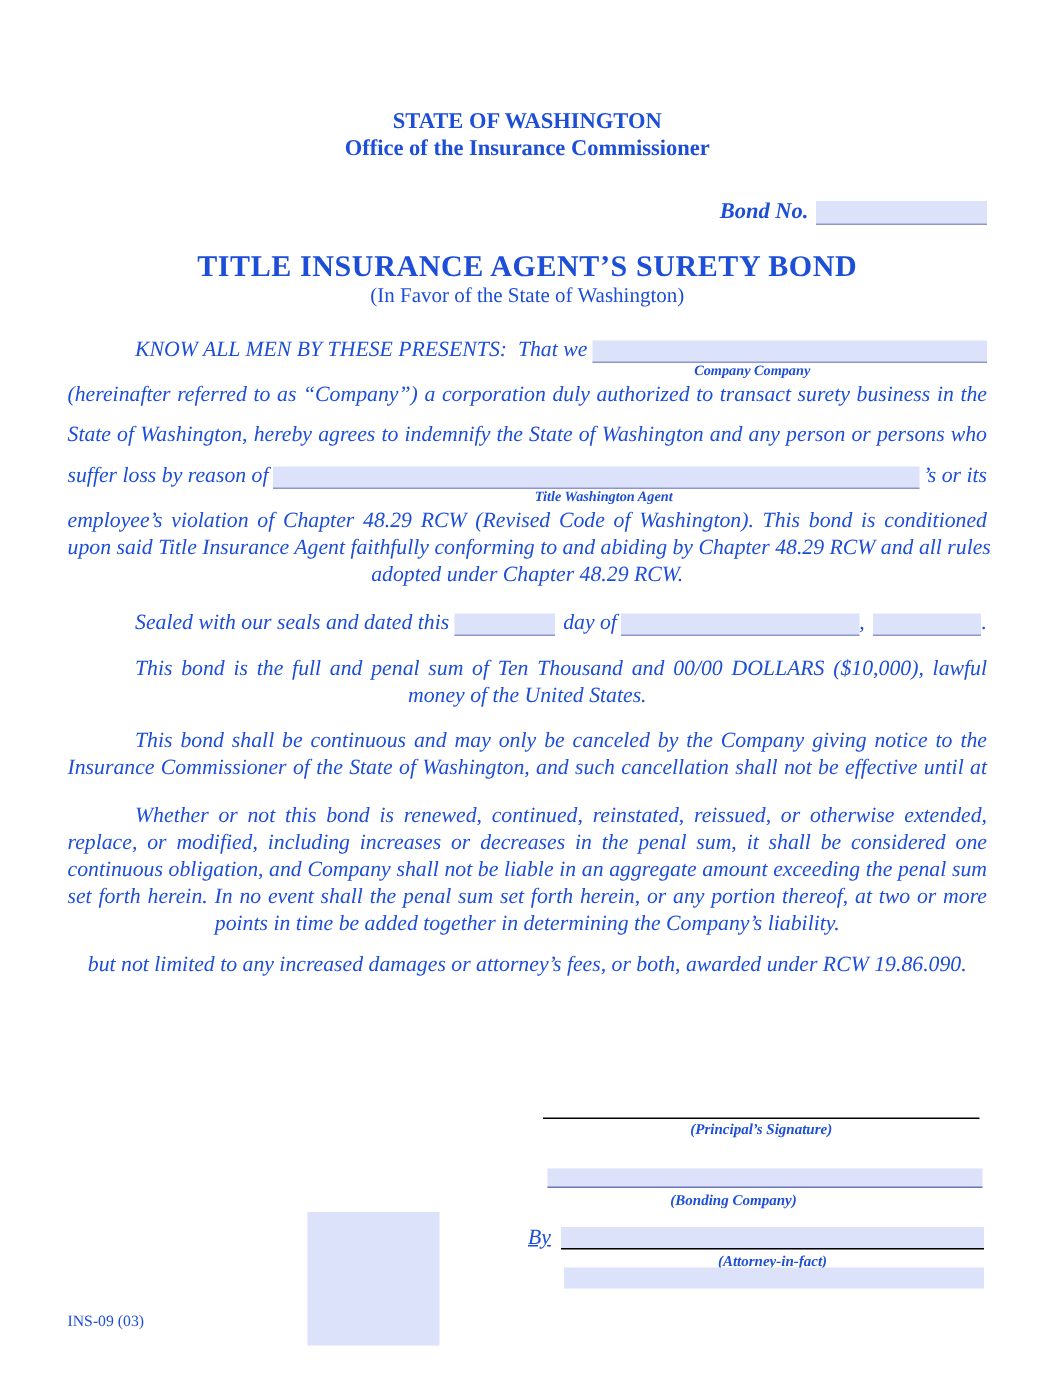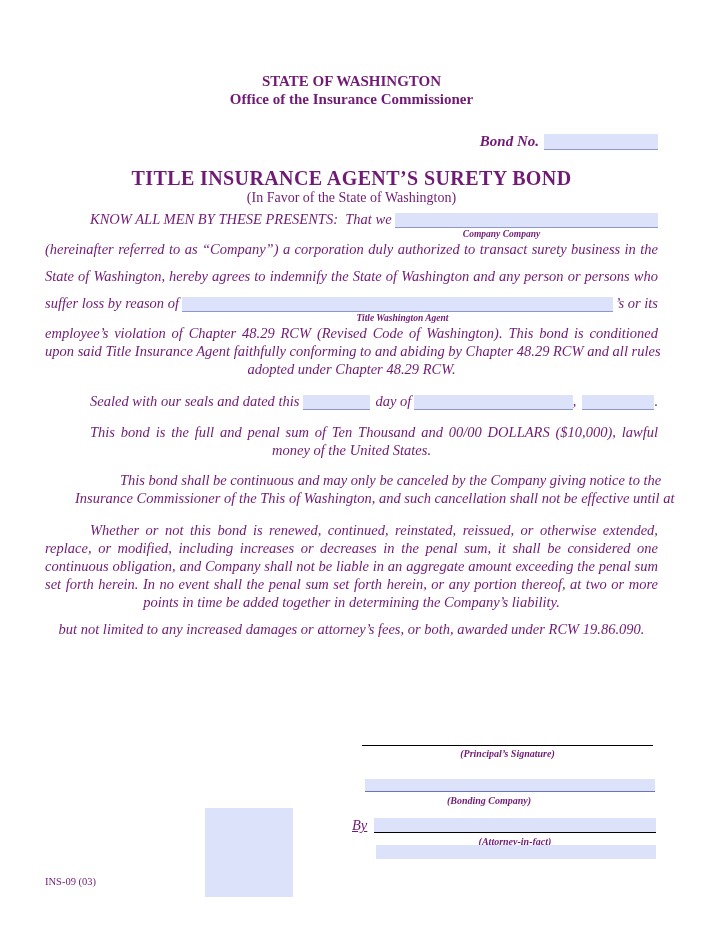--- a/index.html
+++ b/index.html
@@ -2,21 +2,21 @@
 <html><head>
 <meta charset="utf-8">
 <style>
   * { margin: 0; padding: 0; box-sizing: border-box; }
   html, body { background: #ffffff; }
   .page {
     position: relative;
     width: 704px;
     height: 930px;
     background: #ffffff;
-    color: #701a75;
+    color: #1d4ed8;
     font-family: "Liberation Serif", "DejaVu Serif", serif;
     overflow: hidden;
   }
   .content {
     position: absolute;
     left: 45px;
     top: 0;
     width: 613px;
     padding-top: 72px;
   }
@@ -62,23 +62,23 @@
 
   .sig-line { position: absolute; border-top: 1px solid #000; }
   .sig-label { position: absolute; text-align: center; font-size: 10px; line-height: 12px; font-weight: bold; font-style: italic; }
   .sig-field { position: absolute; background: #dce2f9; }
   .by-label { position: absolute; font-style: italic; font-size: 14.5px; }
   .seal-box { position: absolute; background: #dce2f9; }
   .doc-footer { position: absolute; font-size: 10.5px; font-style: normal; }
 
   .mt14 { margin-top: 14px; }
   .mt13 { margin-top: 13px; }
-  .mt12 { margin-top: 12px; margin-left: 30px; }
+  .mt12 { margin-top: 12px; }
   .mt9  { margin-top: 9px; }
-  .mt18 { margin-top: 4px; }
+  .mt18 { margin-top: 18px; }
 </style>
 </head>
 <body>
 
 <div class="page">
   <div class="content">
 
     <div class="doc-header">
       <div>STATE OF WASHINGTON</div>
       <div>Office of the Insurance Commissioner</div>
@@ -124,21 +124,21 @@
       </div>
     </div>
 
     <div class="body-text mt13">
       <div class="jline indent">This bond is the full and penal sum of Ten Thousand and 00/00 DOLLARS ($10,000), lawful</div>
       <div class="lline">money of the United States.</div>
     </div>
 
     <div class="body-text mt12">
       <div class="jline indent">This bond shall be continuous and may only be canceled by the Company giving notice to the</div>
-      <div class="jline">Insurance Commissioner of the This of Washington, and such cancellation shall not be effective until at</div>
+      <div class="jline">Insurance Commissioner of the State of Washington, and such cancellation shall not be effective until at</div>
     </div>
 
     <div class="body-text mt14">
       <div class="jline indent">Whether or not this bond is renewed, continued, reinstated, reissued, or otherwise extended,</div>
       <div class="jline">replace, or modified, including increases or decreases in the penal sum, it shall be considered one</div>
       <div class="jline">continuous obligation, and Company shall not be liable in an aggregate amount exceeding the penal sum</div>
       <div class="jline">set forth herein. In no event shall the penal sum set forth herein, or any portion thereof, at two or more</div>
       <div class="lline">points in time be added together in determining the Company’s liability.</div>
     </div>
 

